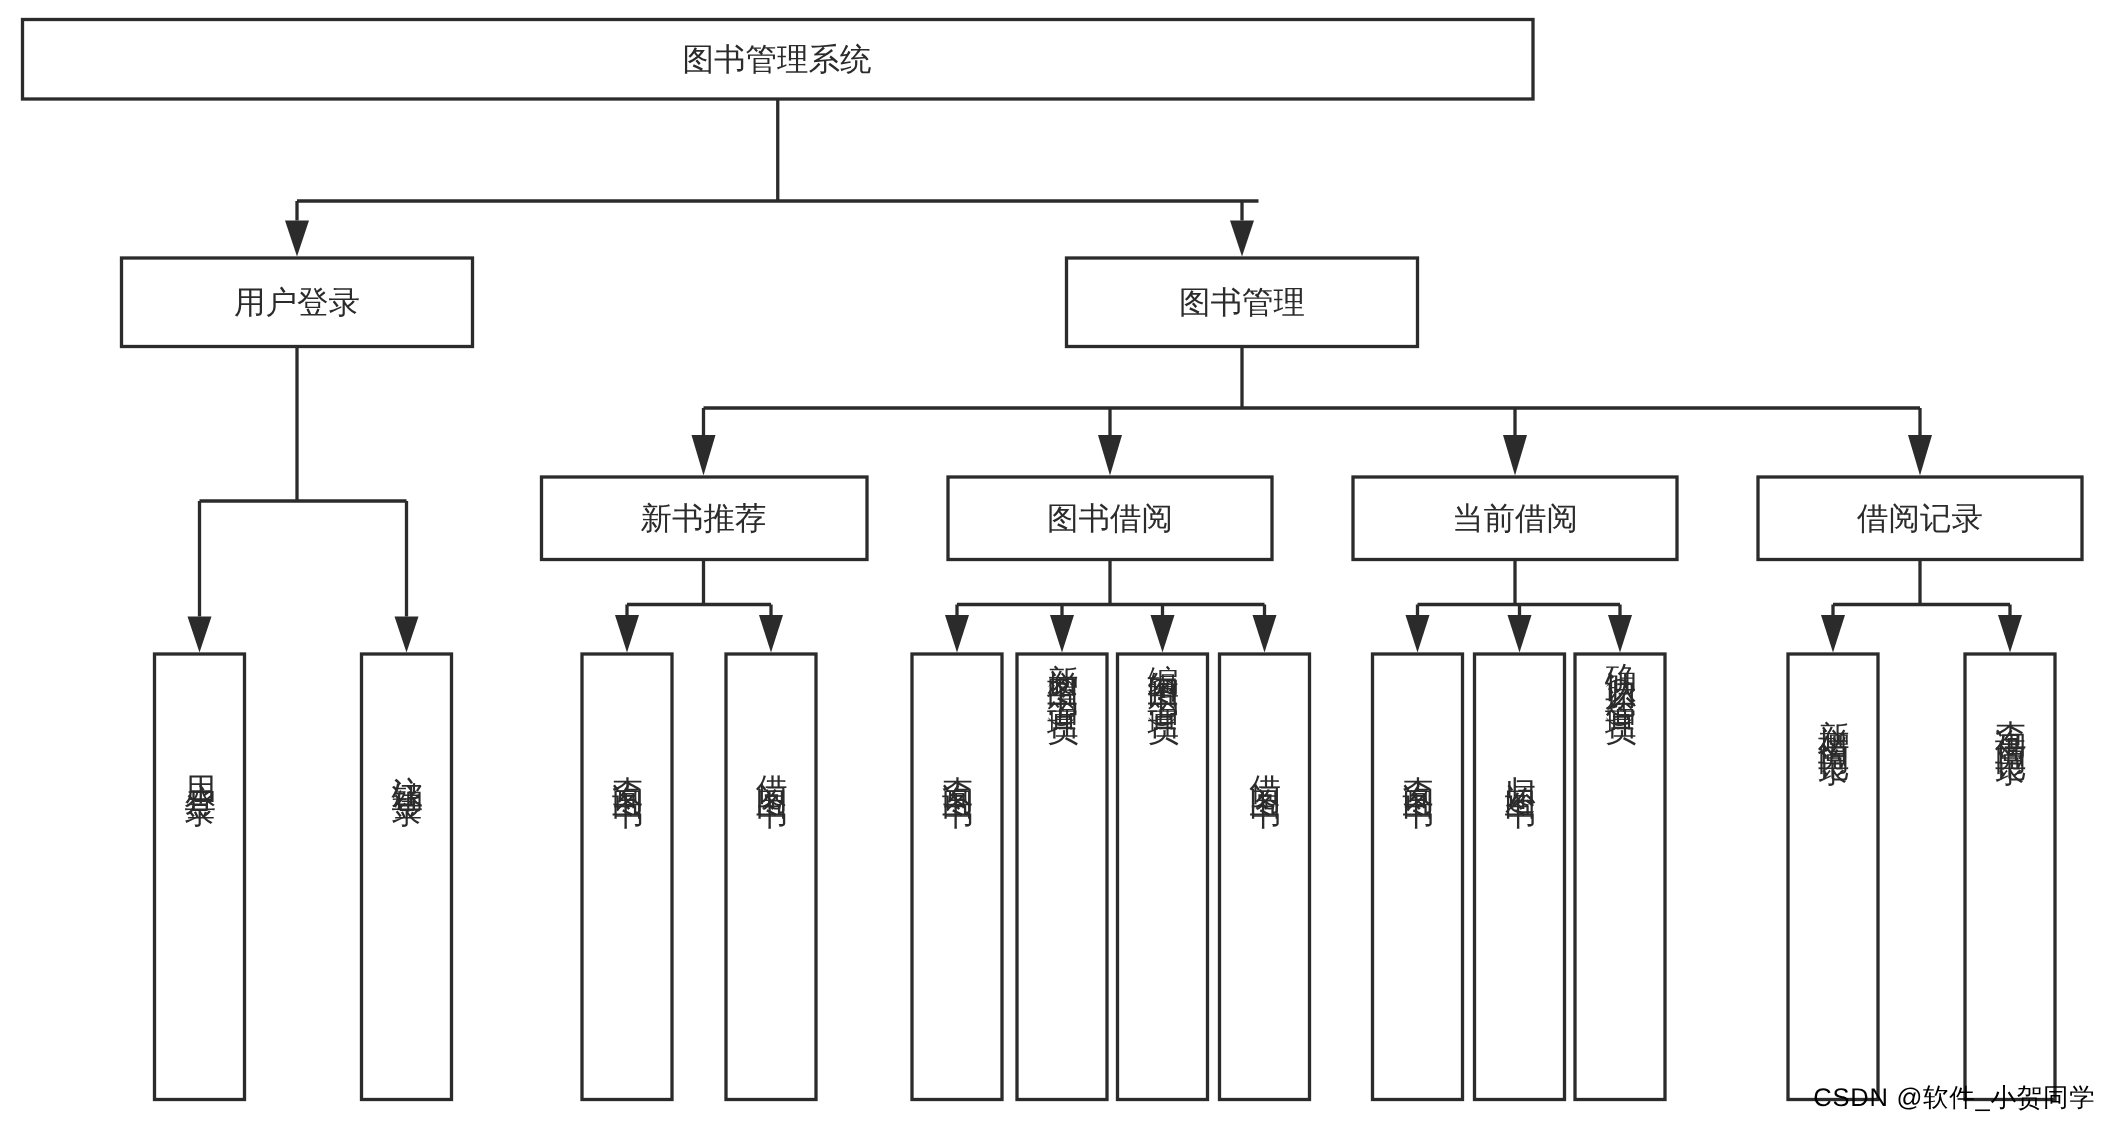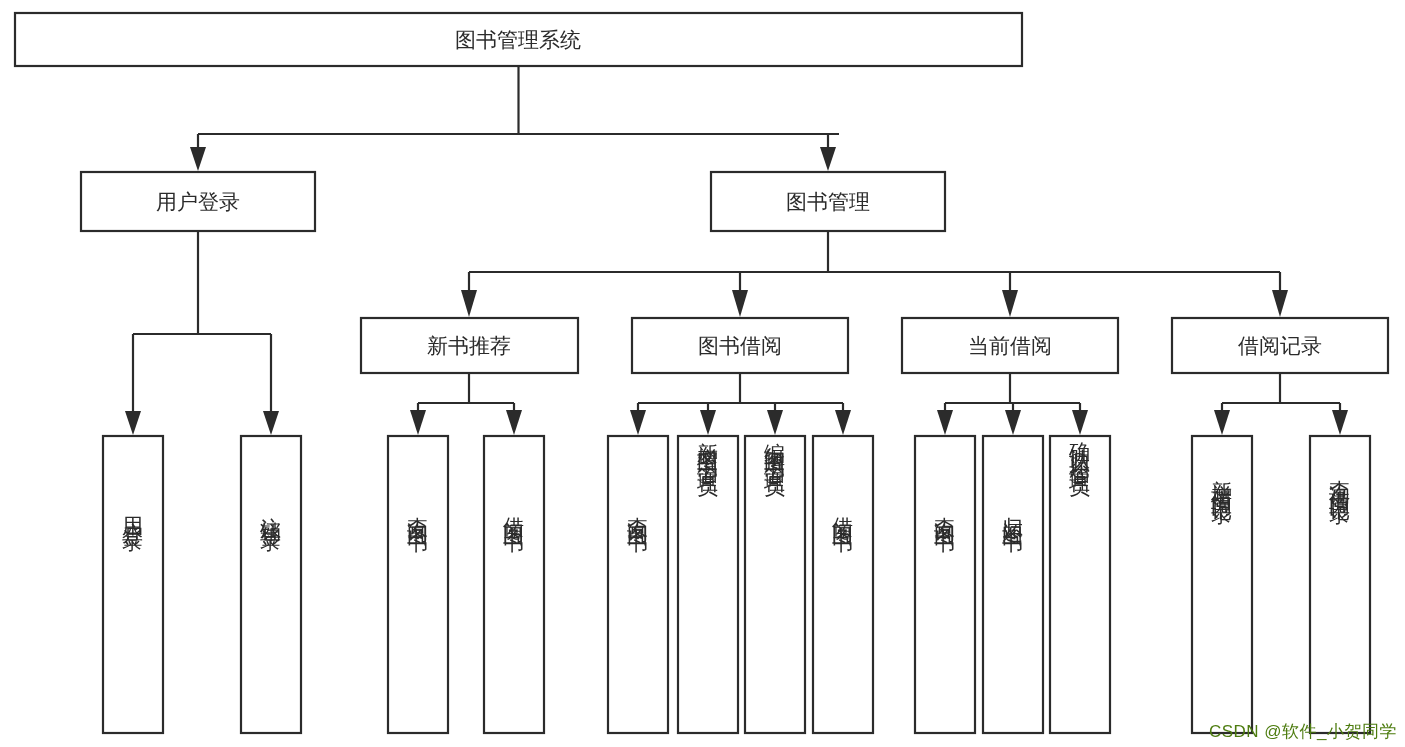--- a/index.html
+++ b/index.html
@@ -57,21 +57,21 @@
   .arrow-head {
     fill: #2b2b2b;
     stroke: none;
   }
   .watermark {
     position: absolute;
     right: 8px;
     bottom: 4px;
     font-family: "Liberation Sans", "DejaVu Sans", sans-serif;
     font-size: 17px;
-    color: #4d7c0f;
+    color: #000000;
     white-space: nowrap;
     letter-spacing: 0.5px;
     user-select: none;
   }
 </style>
 </head>
 <body>
 
 <div id="diagram-root">
 

